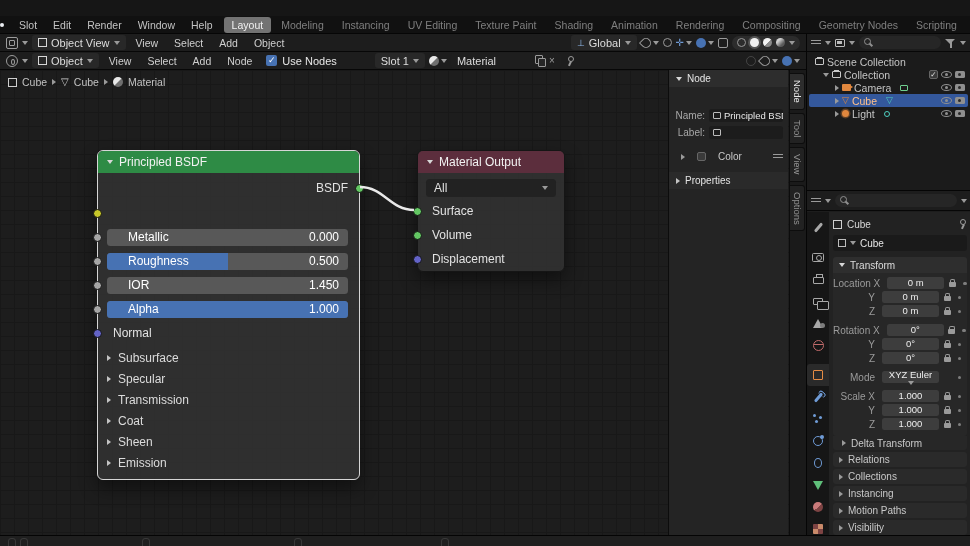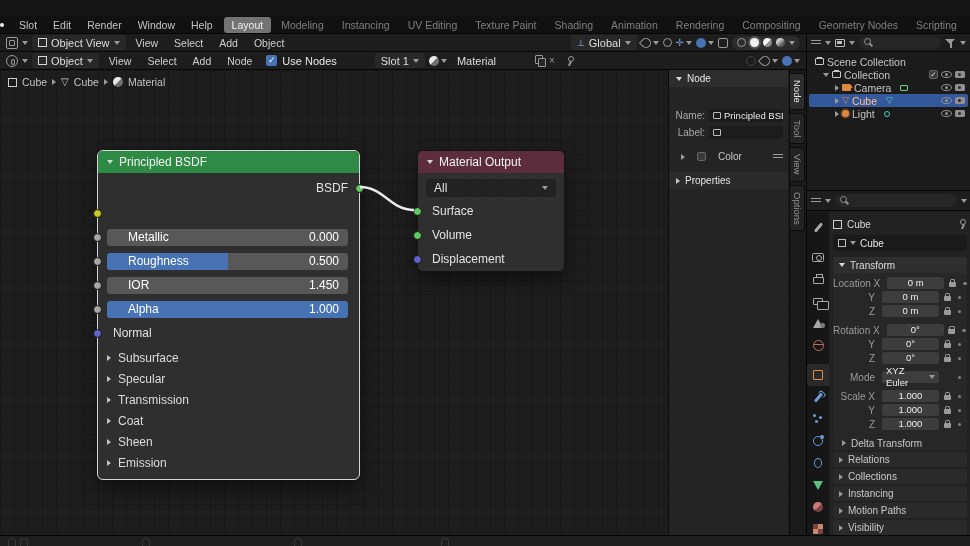--- a/index.html
+++ b/index.html
@@ -130,21 +130,21 @@
   .ptab.act { background:#2a2a2a;border-radius:3px 0 0 3px; }
   .gap8 { height:8px;flex:0 0 auto; }
   .pc { position:absolute;left:22px;top:21px;right:0;bottom:0;background:#222222;padding:3px 4px;overflow:hidden;font-size:10px; }
   .pc-crumb { display:flex;align-items:center;gap:5px;height:18px;color:#d8d8d8; }
   .pc-name { height:16px;background:#1a1a1a;border-radius:3px;display:flex;align-items:center;gap:4px;padding:0 5px;color:#e6e6e6;margin:2px 0 6px 0; }
   .panel-h { height:16px;background:#2e2e2e;border-radius:3px 3px 0 0;display:flex;align-items:center;gap:5px;padding:0 6px;color:#dcdcdc; }
   .panel-b { background:#272727;border-radius:0 0 3px 3px;padding:4px 3px 4px 0; }
   .trow { display:flex;align-items:center;gap:3px;height:12.5px;margin-bottom:1.5px; }
   .trow .tl { flex:1;text-align:right;color:#9b9b9b;padding-right:4px;white-space:nowrap; }
   .tfield { width:57px;height:12px;background:#3d3d3d;border-radius:2.5px;color:#eeeeee;text-align:center;line-height:12px;font-size:9.5px;flex:0 0 auto; }
-  .tfield.dd2 { display:flex;align-items:center;justify-content:center;padding:0 4px;text-align:left; }
+  .tfield.dd2 { display:flex;align-items:center;justify-content:center;padding:0 4px;text-align:left;flex-direction:column; }
   .lockc { width:10px;flex:0 0 auto;display:flex;justify-content:center; }
   .decoc { width:9px;flex:0 0 auto;display:flex;justify-content:center; }
   .gaprow { height:5px; }
   .sub-h { height:14px;display:flex;align-items:center;gap:5px;padding:0 9px;color:#c9c9c9;background:#272727;border-radius:0 0 3px 3px; }
   .cpanel { height:15px;background:#2a2a2a;border-radius:3px;display:flex;align-items:center;gap:5px;padding:0 6px;color:#c9c9c9;margin-top:2px; }
 
   
   .mi { display:inline-block; }
   .mi-bar { width:3px;height:11px;border-radius:1.5px;background:#a8a8a8;transform:rotate(40deg); }
   .mi-cam { width:12px;height:9px;border:1.2px solid #a8a8a8;border-radius:1.5px;position:relative; }

